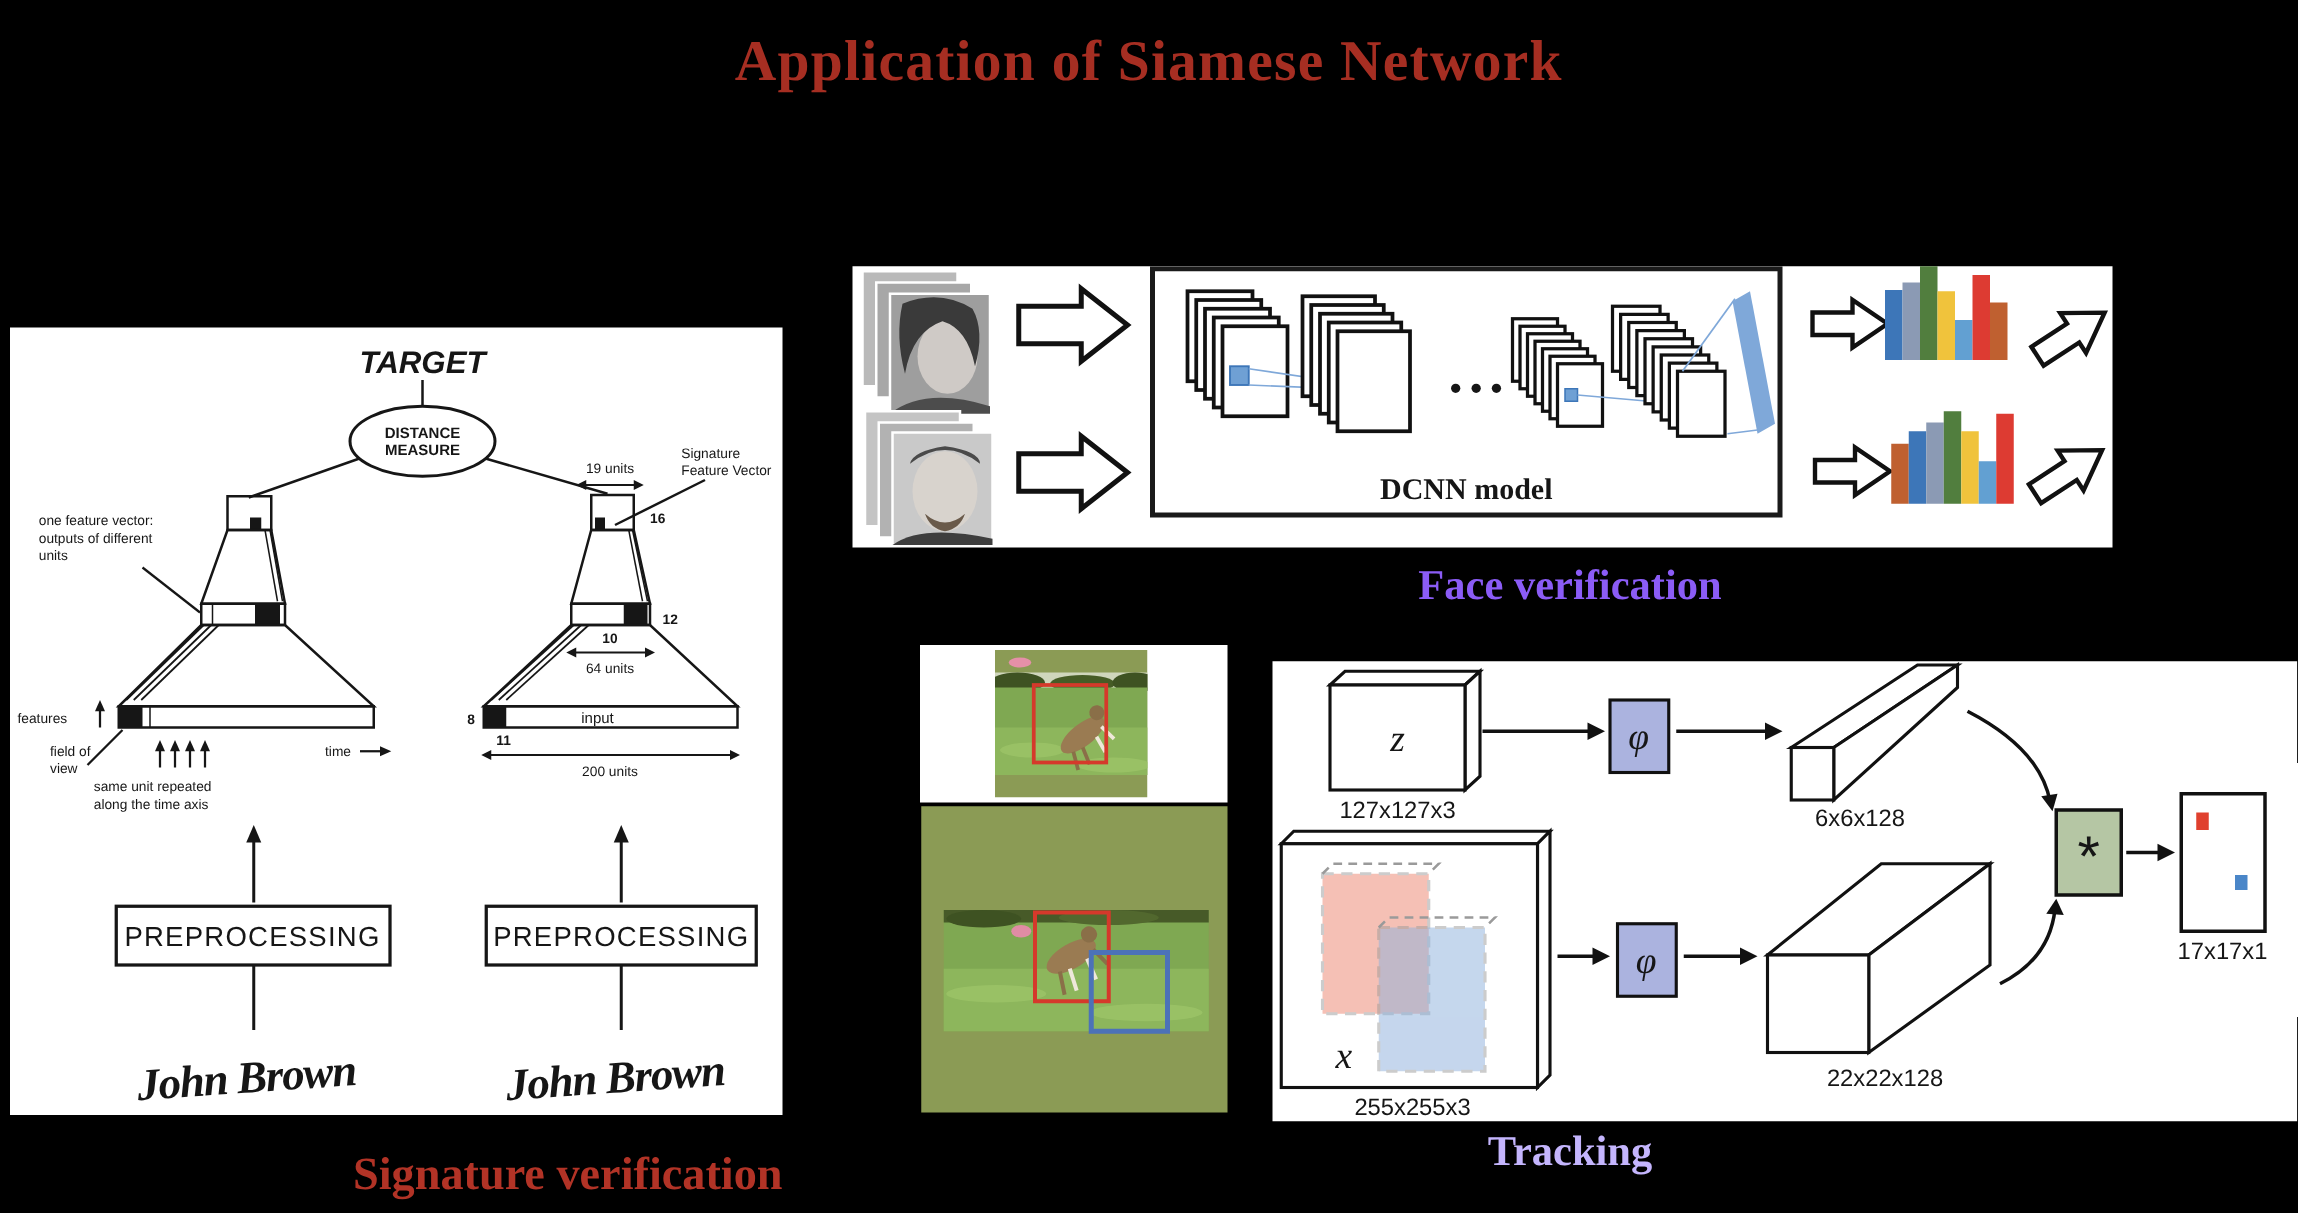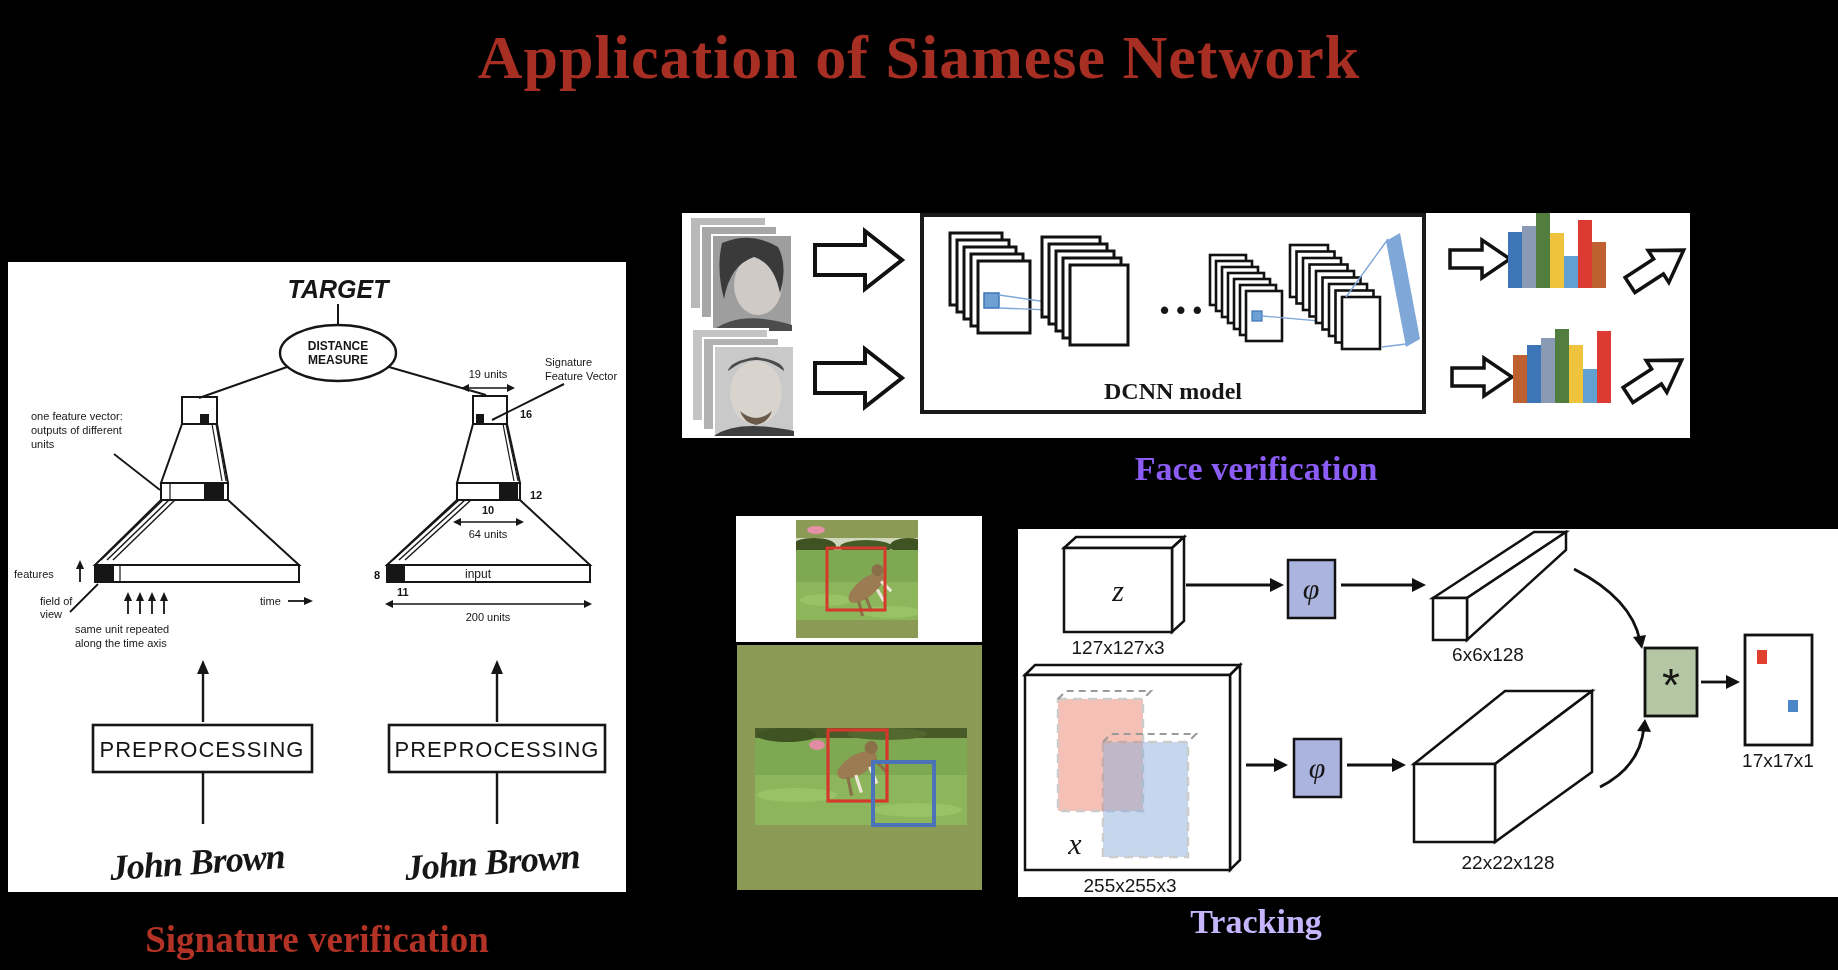--- a/index.html
+++ b/index.html
@@ -2,21 +2,21 @@
 <html><head>
 <meta charset="utf-8">
 <style>
   html,body{margin:0;padding:0;background:#000;}
   #canvas{position:relative;width:1838px;height:970px;background:#000;overflow:hidden;
           font-family:"Liberation Sans",sans-serif;}
   .abs{position:absolute;}
   .panel{position:absolute;background:#fff;}
   #title{position:absolute;left:0;top:22px;width:1838px;text-align:center;
          font-family:"Liberation Serif","DejaVu Serif",serif;font-weight:bold;
-         font-size:62px;letter-spacing:1px;}
+         font-size:46px;letter-spacing:1px;}
   .caption{position:absolute;text-align:center;
            font-family:"Liberation Serif","DejaVu Serif",serif;font-weight:bold;
            font-size:35px;}
   .hist{position:absolute;display:flex;align-items:flex-end;}
   .hist i{display:block;}
   svg text{font-family:"Liberation Sans",sans-serif;fill:#161616;}
   svg text.serif{font-family:"Liberation Serif","DejaVu Serif",serif;}
   .sigtxt{font-family:"Liberation Serif","DejaVu Serif",serif;font-style:italic;font-weight:bold;}
 </style>
 </head>
@@ -127,21 +127,21 @@
       <line x1="489" y1="460" x2="489" y2="403" stroke="#161616" stroke-width="2.4"></line>
       <polygon points="489,398 483,412 495,412" fill="#161616"></polygon>
       <rect x="381" y="463" width="216" height="47" fill="none" stroke="#161616" stroke-width="2.6"></rect>
       <text x="489" y="495" font-size="22" letter-spacing="1" text-anchor="middle">PREPROCESSING</text>
       <line x1="489" y1="510" x2="489" y2="562" stroke="#161616" stroke-width="2.4"></line>
 
       <text x="190" y="612" class="sigtxt" font-size="36" text-anchor="middle" transform="rotate(-4 190 612)" letter-spacing="-1">John Brown</text>
       <text x="485" y="612" class="sigtxt" font-size="36" text-anchor="middle" transform="rotate(-4 485 612)" letter-spacing="-1">John Brown</text>
     </svg>
   </div>
-  <div class="caption" style="left: 8px; top: 918px; width: 618px; font-size: 37px; color: rgb(178, 51, 38);">Signature verification</div>
+  <div class="caption" style="left: 8px; top: 918px; width: 618px; font-size: 37px; color: rgb(178, 51, 38); text-align: right;">Signature verification</div>
 
   <div class="panel" style="left:682px;top:213px;width:1008px;height:225px;">
     <svg width="1008" height="225" viewBox="0 0 1008 225">
 
       <g>
         <rect x="8" y="4" width="76" height="92" fill="#b9b9b9" stroke="#fff" stroke-width="2"></rect>
         <rect x="19" y="13" width="76" height="92" fill="#a7a7a7" stroke="#fff" stroke-width="2"></rect>
         <g>
           <rect x="30" y="22" width="80" height="96" fill="#9e9e9e" stroke="#fff" stroke-width="2"></rect>
           <ellipse cx="76" cy="72" rx="24" ry="30" fill="#cfcac6"></ellipse>

